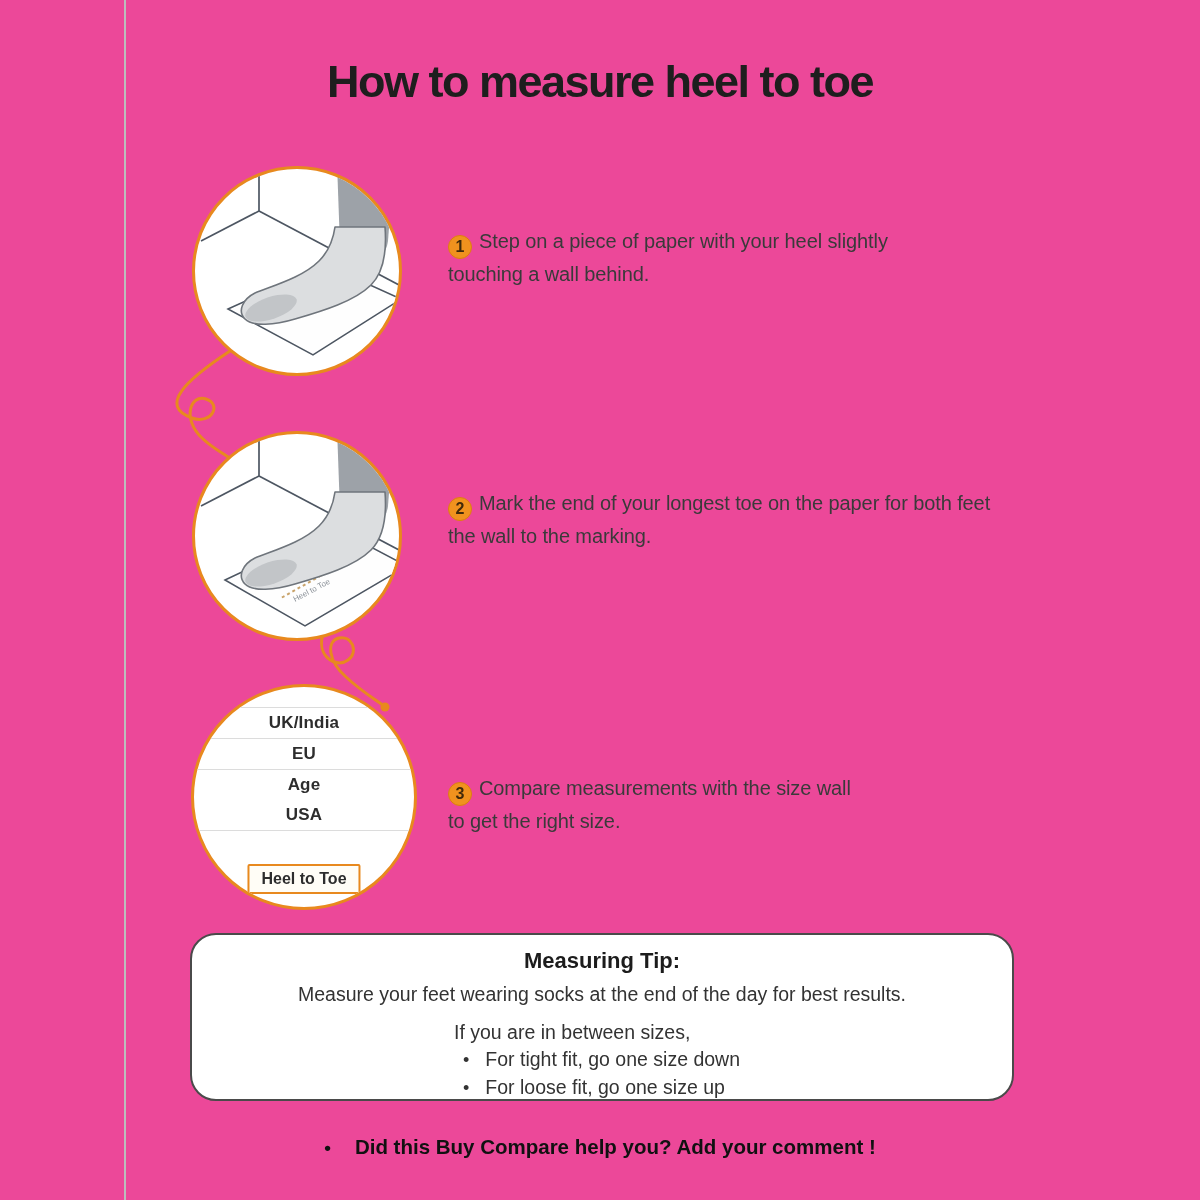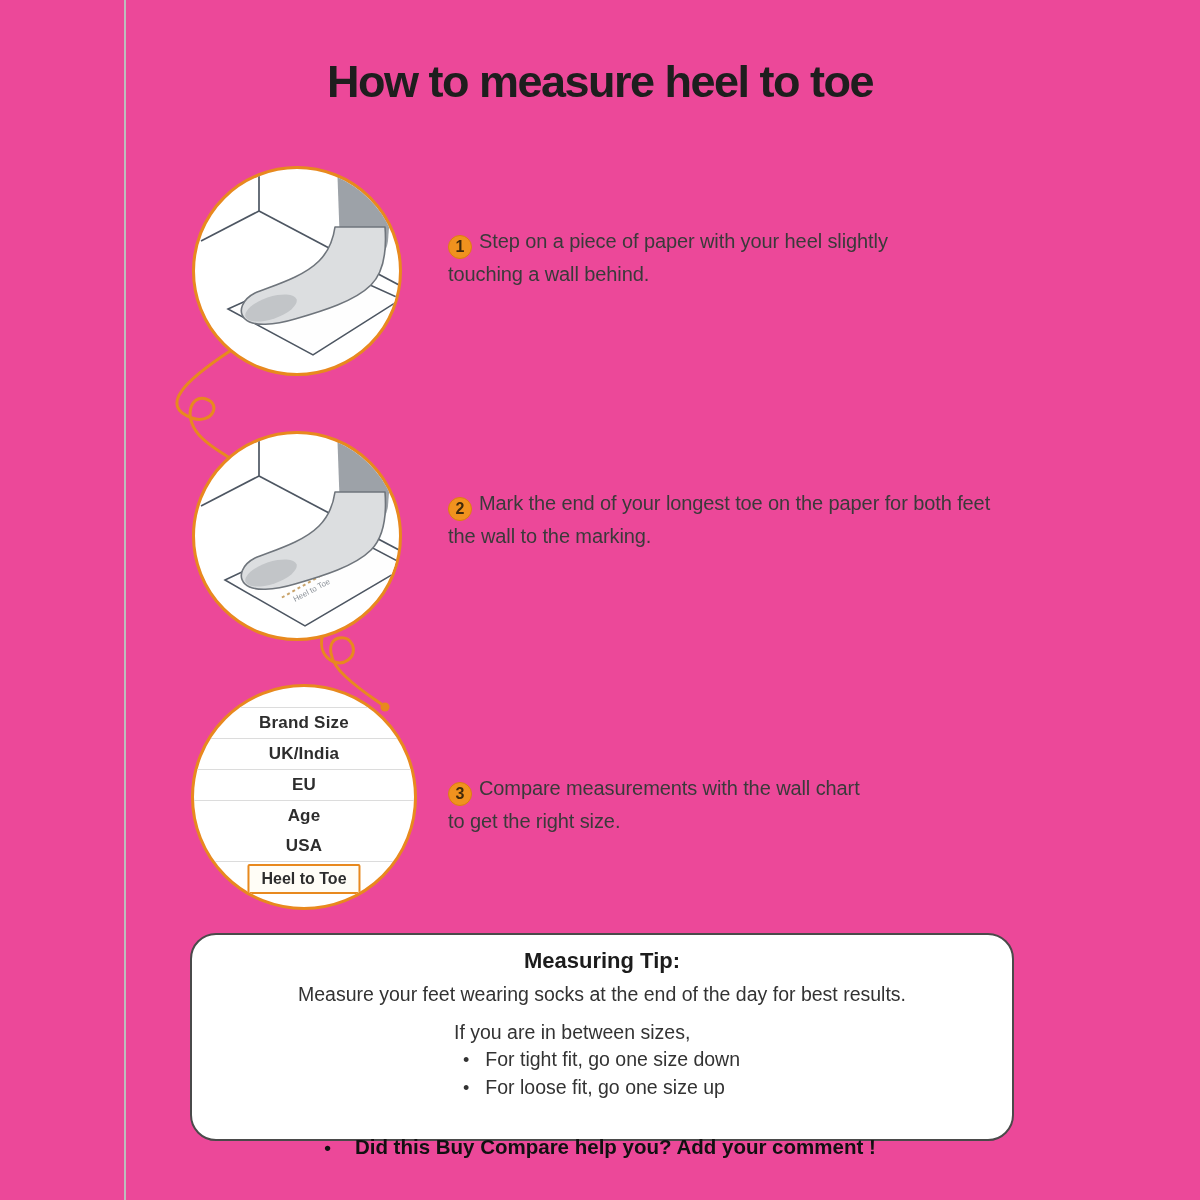--- a/index.html
+++ b/index.html
@@ -46,21 +46,21 @@
     display:inline-block;width:24px;height:24px;border-radius:50%;
     background:#F0921E;border:1px solid #dd7e10;box-sizing:border-box;
     color:#40290a;font-size:16px;font-weight:700;text-align:center;line-height:22px;
     margin-right:7px;vertical-align:-4px;
   }
   #step1{left:448px;top:226px;}
   #step2{left:448px;top:488px;}
   #step3{left:448px;top:773px;}
 
   .tip-box{
-    position:absolute;left:190px;top:933px;width:824px;height:208px;
+    position:absolute;left:190px;top:933px;width:824px;height:168px;
     border:2px solid #4a4a4a;border-radius:26px;box-sizing:border-box;background:#fff;
   }
   .tip-title{margin-top:13px;text-align:center;font-size:22px;font-weight:700;color:#1c1c1c;}
   .tip-intro{margin-top:9px;text-align:center;font-size:19.5px;color:#333;}
   .tip-block{position:absolute;left:262px;top:84px;font-size:19.5px;color:#333;line-height:27px;}
   .tip-bullet .dot{display:inline-block;margin-left:9px;margin-right:16px;font-size:18px;}
 
   .footer{
     position:absolute;left:0;top:1135px;width:1200px;text-align:center;
     font-size:20.5px;font-weight:700;color:#111;
@@ -109,21 +109,20 @@
       <path d="M168,118 L86,164" stroke="#c9a36a" stroke-width="2" stroke-dasharray="3,3" fill="none"></path>
       <path d="M142,-6 L199,-6 L193,72 Q191,89 175,90 L157,91 Q146,91 145,77 Z" fill="#9da2a8"></path>
       <path d="M140,58 L190,58 C192,84 188,104 176,116 C160,132 128,142 100,150 C80,156 58,158 50,150 C42,142 48,130 60,124 C80,116 108,108 124,92 C132,84 138,72 140,58 Z" fill="#dcdee0" stroke="#6f757c" stroke-width="1.6" stroke-linejoin="round"></path>
       <ellipse cx="76" cy="139" rx="27" ry="11" transform="rotate(-19 76 139)" fill="#c2c5c8"></ellipse>
       <text transform="translate(100,168) rotate(-28)" font-size="8" fill="#8d939a">Heel to Toe</text>
     </svg>
   </div>
 
   <div class="circle" id="circle3">
     <div class="chart-rows">
-      <div class="chart-row">Brand Size</div>
       <div class="chart-row">UK/India</div>
       <div class="chart-row">EU</div>
       <div class="chart-row" style="border-bottom:none">Age</div>
       <div class="chart-row">USA</div>
     </div>
     <div class="chart-highlight">Heel to Toe</div>
   </div>
 
   <div class="step" id="step1">
     <div>
@@ -134,21 +133,21 @@
 
   <div class="step" id="step2">
     <div>
       <span class="badge">2</span><span>Mark the end of your longest toe on the paper for both feet</span>
     </div>
     <div>the wall to the marking.</div>
   </div>
 
   <div class="step" id="step3">
     <div>
-      <span class="badge">3</span><span>Compare measurements with the wall chart</span>
+      <span class="badge">3</span><span>Compare measurements with the size wall</span>
     </div>
     <div>to get the right size.</div>
   </div>
 
   <div class="tip-box">
     <div class="tip-title">Measuring Tip:</div>
     <div class="tip-intro">Measure your feet wearing socks at the end of the day for best results.</div>
     <div class="tip-block">
       <div>If you are in between sizes,</div>
       <div class="tip-bullet">

